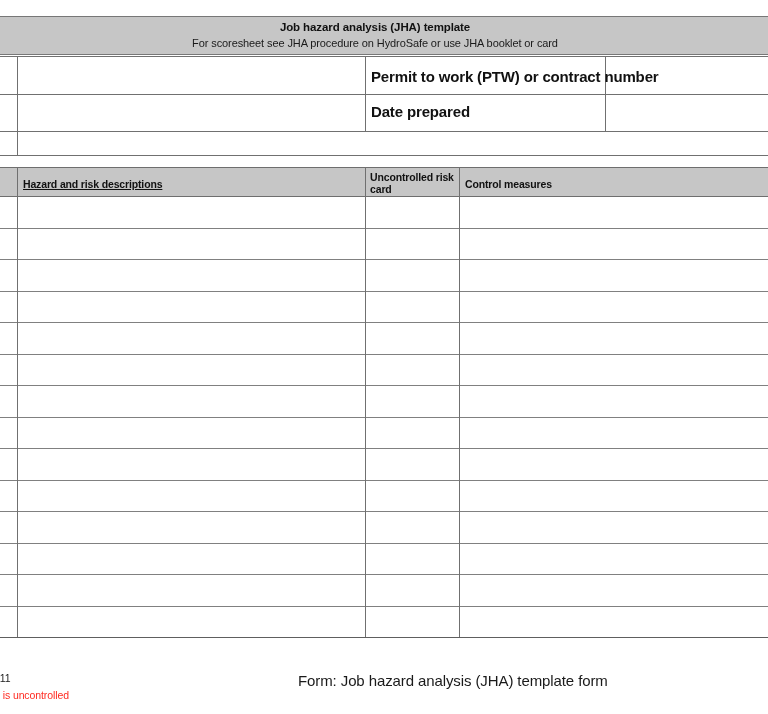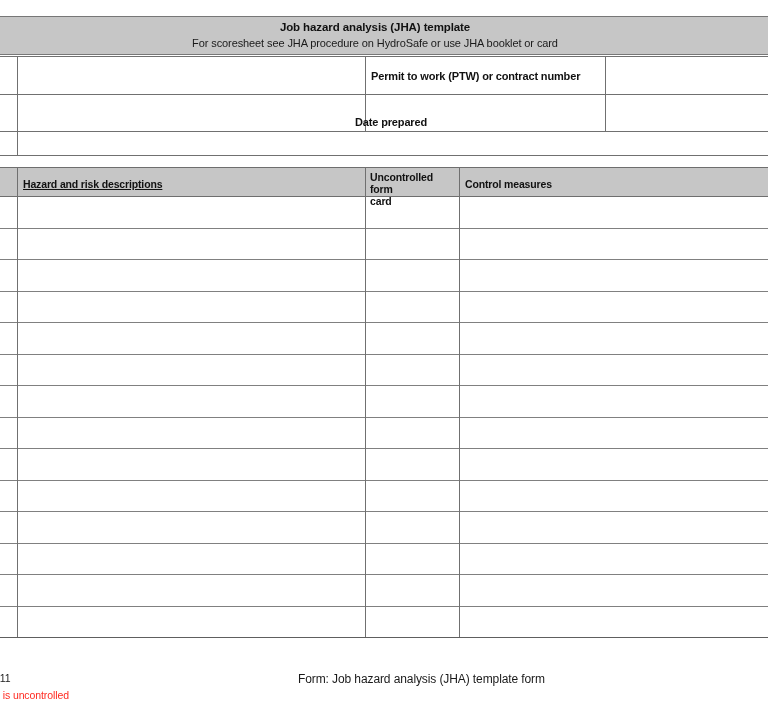--- a/index.html
+++ b/index.html
@@ -69,21 +69,21 @@
   .hline.thick {
     border-top: 1.4px solid #5e5e5e;
   }
   .vline {
     position: absolute;
     width: 0;
     border-left: 1px solid #707070;
   }
   .cell-label {
     position: absolute;
-    font-size: 11px;
+    font-size: 15px;
     font-weight: bold;
     color: #111111;
     letter-spacing: -0.15px;
     line-height: 13px;
     white-space: nowrap;
   }
 
   
   #info-block {
     position: absolute;
@@ -151,21 +151,21 @@
     top: 21px;
     font-size: 10.5px;
     color: #ff2a21;
     letter-spacing: -0.1px;
     white-space: nowrap;
   }
   .foot-center {
     position: absolute;
     left: 298px;
     top: 4px;
-    font-size: 12px;
+    font-size: 15px;
     color: #1a1a1a;
     letter-spacing: -0.1px;
     white-space: nowrap;
   }
 </style>
 </head>
 <body>
 
 <div id="page">
 
@@ -180,37 +180,37 @@
     <div class="hline" style="left:-20px; top:38px;  width:790px;"></div>
     <div class="hline" style="left:-20px; top:75px;  width:790px;"></div>
     <div class="hline" style="left:-20px; top:99px;  width:790px;"></div>
 
     <div class="vline" style="left:17px;  top:0px;  height:99px;"></div>
     <div class="vline" style="left:365px; top:0px;  height:75px;"></div>
     <div class="vline" style="left:605px; top:0px;  height:75px;"></div>
 
     <div class="cell-label" style="left:371px; top:14px;">Permit to work (PTW) or contract number</div>
 
-    <div class="cell-label" style="left:355px; top:49px;margin-top:11px;">Date prepared</div>
+    <div class="cell-label" style="left:371px; top:49px;">Date prepared</div>
 
     <div class="grid" style="left:18px;  top:1px;  width:346px; height:36px;"></div>
     <div class="grid" style="left:606px; top:1px;  width:162px; height:36px;"></div>
     <div class="grid" style="left:18px;  top:39px; width:346px; height:35px;"></div>
     <div class="grid" style="left:606px; top:39px; width:162px; height:35px;"></div>
     <div class="grid" style="left:18px;  top:76px; width:750px; height:22px;"></div>
   </div>
 
   <div id="hazard-table">
 
     <div id="hazard-head"></div>
 
     <div class="head-label" style="left:23px; top:11px;text-decoration:underline;">Hazard and risk descriptions</div>
 
     <div class="head-label" style="left:370px; top:4px; width:86px;">
-      <span>Uncontrolled form</span><br>
+      <span>Uncontrolled risk</span><br>
       <span>card</span>
     </div>
 
     <div class="head-label" style="left:465px; top:11px;">Control measures</div>
 
     <div class="body-row" style="top:61px;"></div>
     <div class="body-row" style="top:92px;"></div>
     <div class="body-row" style="top:124px;"></div>
     <div class="body-row" style="top:155px;"></div>
     <div class="body-row" style="top:187px;"></div>

